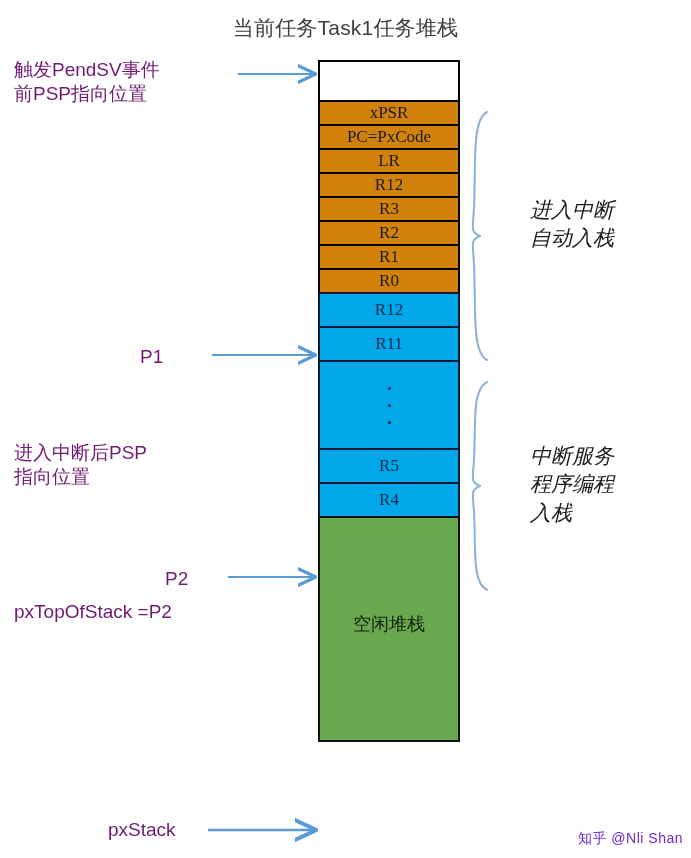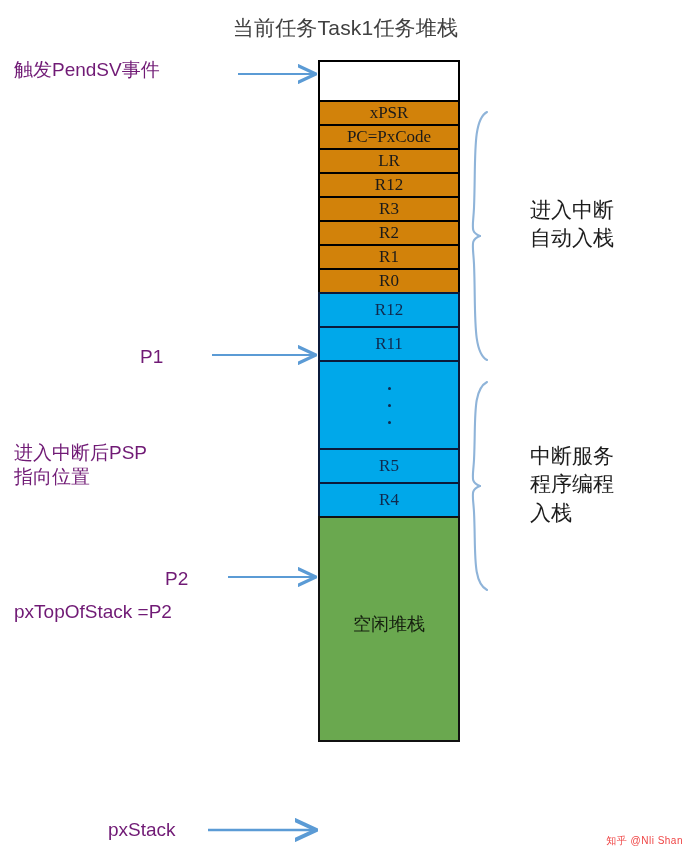--- a/index.html
+++ b/index.html
@@ -89,30 +89,31 @@
   #lbl-pxstack { left: 108px; top: 818px; }
 
   
   .arrow { position: absolute; }
   .rlbl {
     position: absolute;
     font-size: 21px;
     color: #1c1c1c;
     line-height: 1.35;
     white-space: nowrap;
+    font-style: italic;
   }
   #rlbl-auto { left: 530px; top: 196px; }
   #rlbl-isr  { left: 530px; top: 442px; }
 
   
   #watermark {
     position: absolute;
     right: 8px; bottom: 10px;
-    font-size: 10px;
-    color: #ef4444;
+    font-size: 14px;
+    color: #6d28d9;
     white-space: nowrap;
     letter-spacing: 0.5px;
     margin-left: 36px;
   }
 </style>
 </head>
 <body>
 
 <div class="canvas">
 
@@ -163,20 +164,21 @@
     <div class="cell blue">
         <span>R4</span>
       </div>
     <div class="cell green last">
         <span>空闲堆栈</span>
       </div>
   </div>
 
   <div class="lbl" id="lbl-pendsv">
     <div>触发PendSV事件</div>
+    <div>前PSP指向位置</div>
   </div>
 
   <div class="lbl" id="lbl-p1">P1</div>
 
   <div class="lbl" id="lbl-afterint">
     <div>进入中断后PSP</div>
     <div>指向位置</div>
   </div>
 
   <div class="lbl" id="lbl-p2">P2</div>

